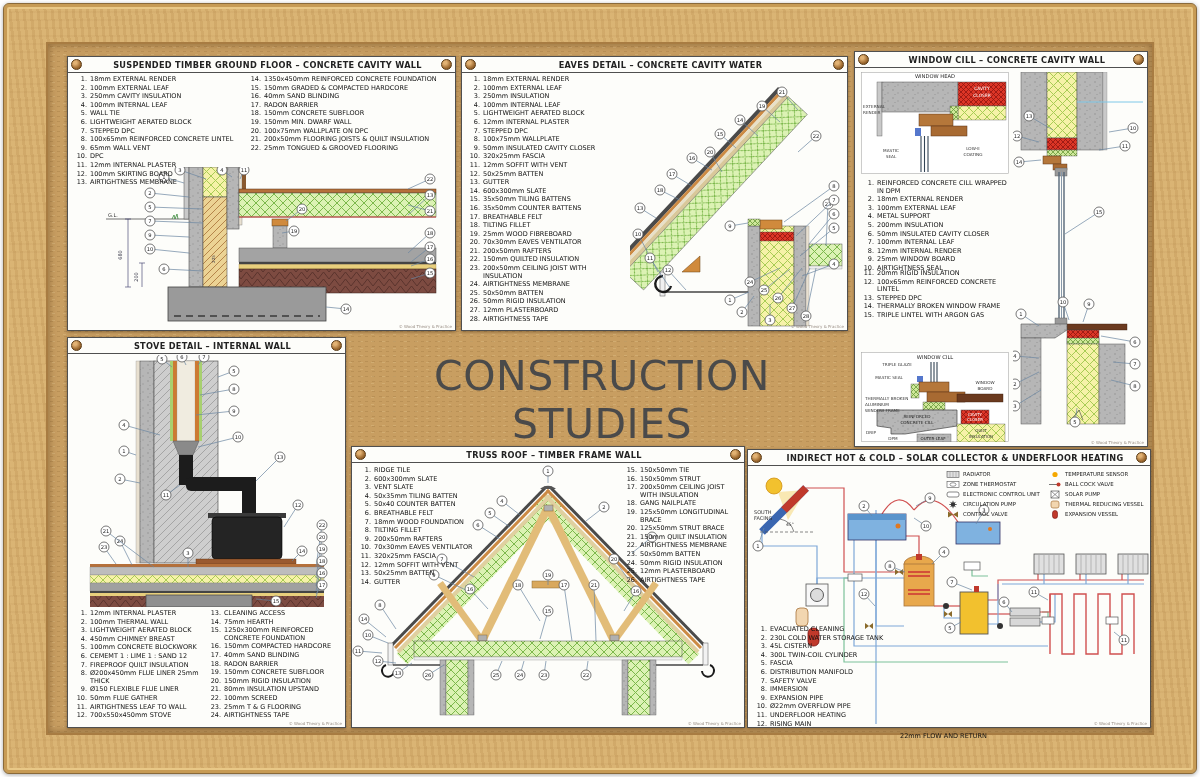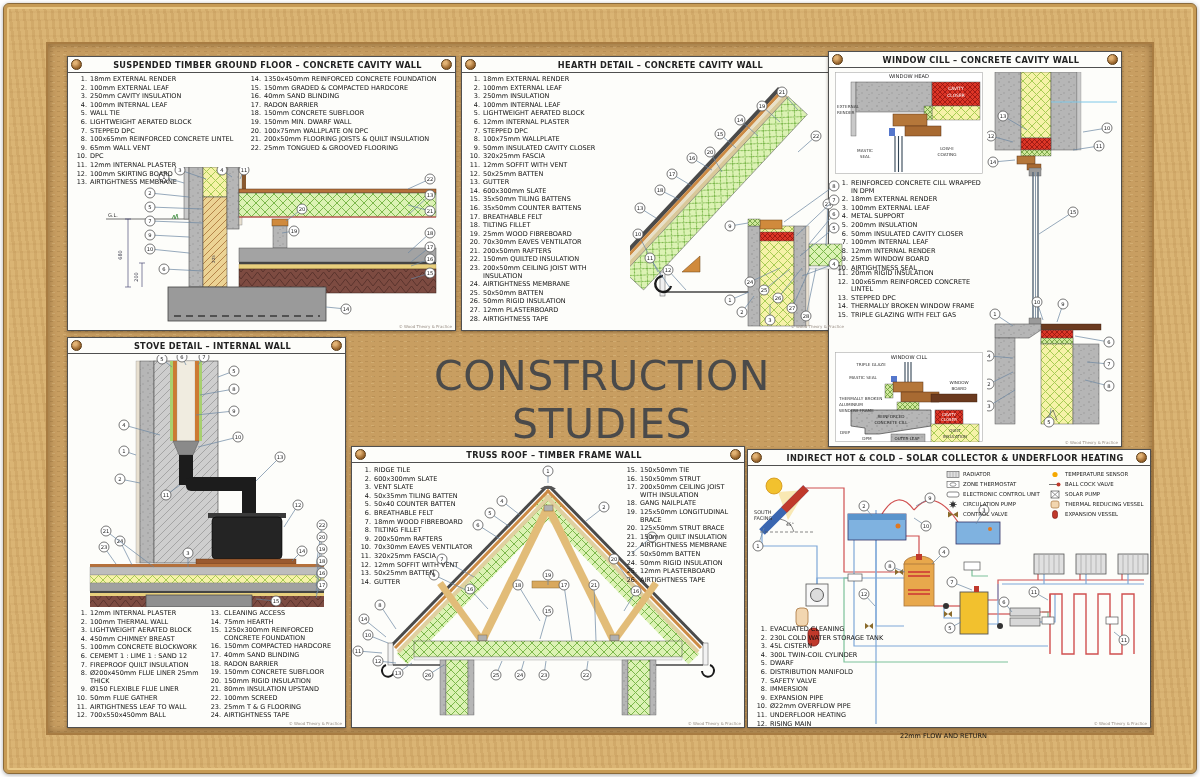--- a/index.html
+++ b/index.html
@@ -324,21 +324,21 @@
         <text x="46" y="88" font-size="5" fill="#334" text-anchor="middle" transform="rotate(-90 46 88)">680</text>
         <text x="62" y="110" font-size="5" fill="#334" text-anchor="middle" transform="rotate(-90 62 110)">200</text>
         <text x="139" y="92" font-size="4.2" fill="#334" text-anchor="middle" transform="rotate(-90 139 92)">225</text>
       </svg>
     <span class="credit">© Wood Theory &amp; Practice</span>
   </div>
 
   <div class="panel" style="left:461px;top:56px;width:385px;height:273px">
     <div class="panel-header">
       <span class="screw l"></span>
-      <span>HEARTH DETAIL – CONCRETE CAVITY WALL</span>
+      <span>EAVES DETAIL – CONCRETE CAVITY WATER</span>
       <span class="screw r"></span>
     </div>
     <div class="plist" style="left:5px;top:19px;width:160px">
         <div class="li">
           <span class="num">1.</span>
           <span class="txt">18mm EXTERNAL RENDER</span>
         </div>
         <div class="li">
           <span class="num">2.</span>
           <span class="txt">100mm EXTERNAL LEAF</span>
@@ -610,21 +610,21 @@
         </g>
         <g>
           <line x1="176" y1="240" x2="186" y2="192" stroke="#6a85a0" stroke-width="0.7"></line>
           <circle cx="176" cy="240" r="5" fill="#fff" stroke="#555" stroke-width="0.8"></circle>
           <text x="176" y="241.9" text-anchor="middle" font-size="5.2" fill="#222">28</text>
         </g>
       </svg>
     <span class="credit">© Wood Theory &amp; Practice</span>
   </div>
 
-  <div class="panel" style="left:828px;top:51px;width:292px;height:394px">
+  <div class="panel" style="left:854px;top:51px;width:292px;height:394px">
     <div class="panel-header">
       <span class="screw l"></span>
       <span>WINDOW CILL – CONCRETE CAVITY WALL</span>
       <span class="screw r"></span>
     </div>
     <svg class="dwg" style="left:6px;top:20px" width="148" height="102" viewBox="0 0 148 102">
       <rect x="0.5" y="0.5" width="147" height="101" fill="#fff" stroke="#aaa" stroke-width="0.6"></rect>
       <rect x="16" y="10" width="5" height="54" fill="#c9c9c9" stroke="#555" stroke-width="0.4"></rect>
       <rect x="21" y="10" width="76" height="30" fill="url(#conc)" stroke="#555" stroke-width="0.5"></rect>
       <rect x="97" y="10" width="48" height="24" fill="url(#redX)" stroke="#555" stroke-width="0.5"></rect>
@@ -700,21 +700,21 @@
         <div class="li">
           <span class="num">13.</span>
           <span class="txt">STEPPED DPC</span>
         </div>
         <div class="li">
           <span class="num">14.</span>
           <span class="txt">THERMALLY BROKEN WINDOW FRAME</span>
         </div>
         <div class="li">
           <span class="num">15.</span>
-          <span class="txt">TRIPLE GLAZING WITH FELT GAS</span>
+          <span class="txt">TRIPLE LINTEL WITH ARGON GAS</span>
         </div>
       </div>
     <svg class="dwg" style="left:158px;top:20px" width="130" height="366" viewBox="0 0 130 366">
       <g>
         <rect x="8" y="0" width="26" height="78" fill="url(#conc)" stroke="#555" stroke-width="0.5"></rect>
         <rect x="34" y="0" width="30" height="66" fill="url(#insY)" stroke="#555" stroke-width="0.5"></rect>
         <rect x="64" y="0" width="26" height="78" fill="url(#conc)" stroke="#555" stroke-width="0.5"></rect>
         <rect x="90" y="0" width="4" height="78" fill="#c9c9c9" stroke="#777" stroke-width="0.3"></rect>
         <line x1="64" y1="30" x2="130" y2="30" stroke="#7ec8e8" stroke-width="1"></line>
         <rect x="34" y="66" width="30" height="12" fill="url(#redX)" stroke="#555" stroke-width="0.5"></rect>
@@ -1060,21 +1060,21 @@
         <div class="li">
           <span class="num">10.</span>
           <span class="txt">50mm FLUE GATHER</span>
         </div>
         <div class="li">
           <span class="num">11.</span>
           <span class="txt">AIRTIGHTNESS LEAF TO WALL</span>
         </div>
         <div class="li">
           <span class="num">12.</span>
-          <span class="txt">700x550x450mm BALL</span>
+          <span class="txt">700x550x450mm STOVE</span>
         </div>
       </div>
     <div class="plist" style="left:140px;top:272px;width:132px">
         <div class="li">
           <span class="num">13.</span>
           <span class="txt">CLEANING ACCESS</span>
         </div>
         <div class="li">
           <span class="num">14.</span>
           <span class="txt">75mm HEARTH</span>
@@ -1149,21 +1149,21 @@
         <div class="li">
           <span class="num">5.</span>
           <span class="txt">50x40 COUNTER BATTEN</span>
         </div>
         <div class="li">
           <span class="num">6.</span>
           <span class="txt">BREATHABLE FELT</span>
         </div>
         <div class="li">
           <span class="num">7.</span>
-          <span class="txt">18mm WOOD FIBREBOARD</span>
+          <span class="txt">18mm WOOD FOUNDATION</span>
         </div>
         <div class="li">
           <span class="num">8.</span>
           <span class="txt">TILTING FILLET</span>
         </div>
         <div class="li">
           <span class="num">9.</span>
           <span class="txt">200x50mm RAFTERS</span>
         </div>
         <div class="li">
@@ -1658,21 +1658,21 @@
         <div class="li">
           <span class="num">3.</span>
           <span class="txt">45L CISTERN</span>
         </div>
         <div class="li">
           <span class="num">4.</span>
           <span class="txt">300L TWIN-COIL CYLINDER</span>
         </div>
         <div class="li">
           <span class="num">5.</span>
-          <span class="txt">DWARF</span>
+          <span class="txt">FASCIA</span>
         </div>
         <div class="li">
           <span class="num">6.</span>
           <span class="txt">DISTRIBUTION MANIFOLD</span>
         </div>
         <div class="li">
           <span class="num">7.</span>
           <span class="txt">SAFETY VALVE</span>
         </div>
         <div class="li">

